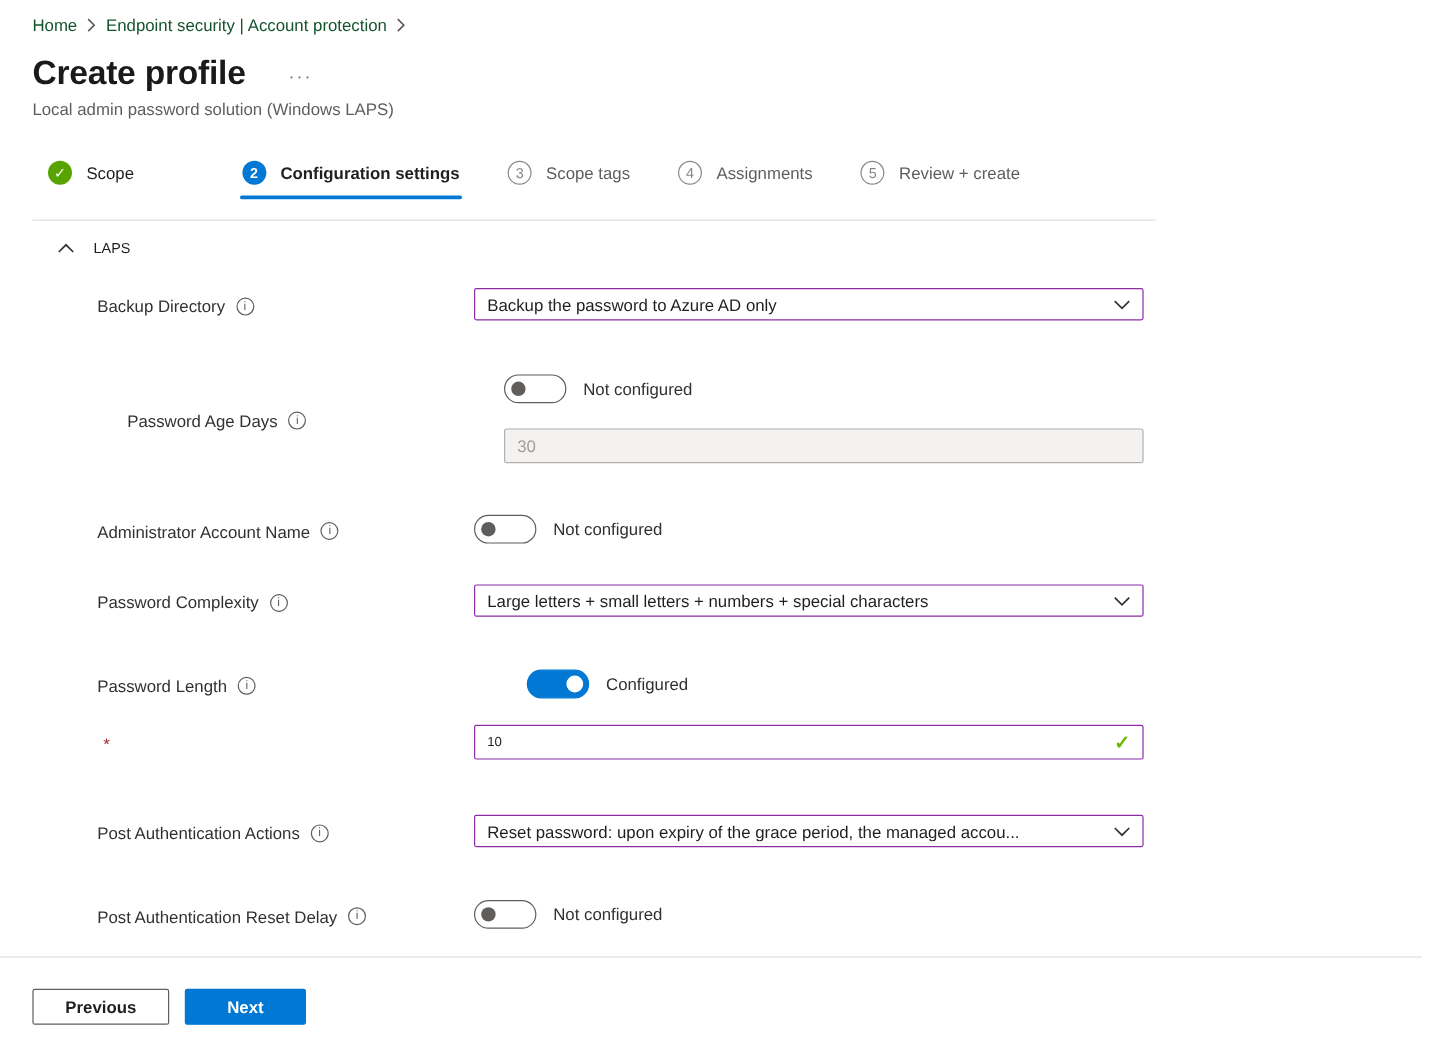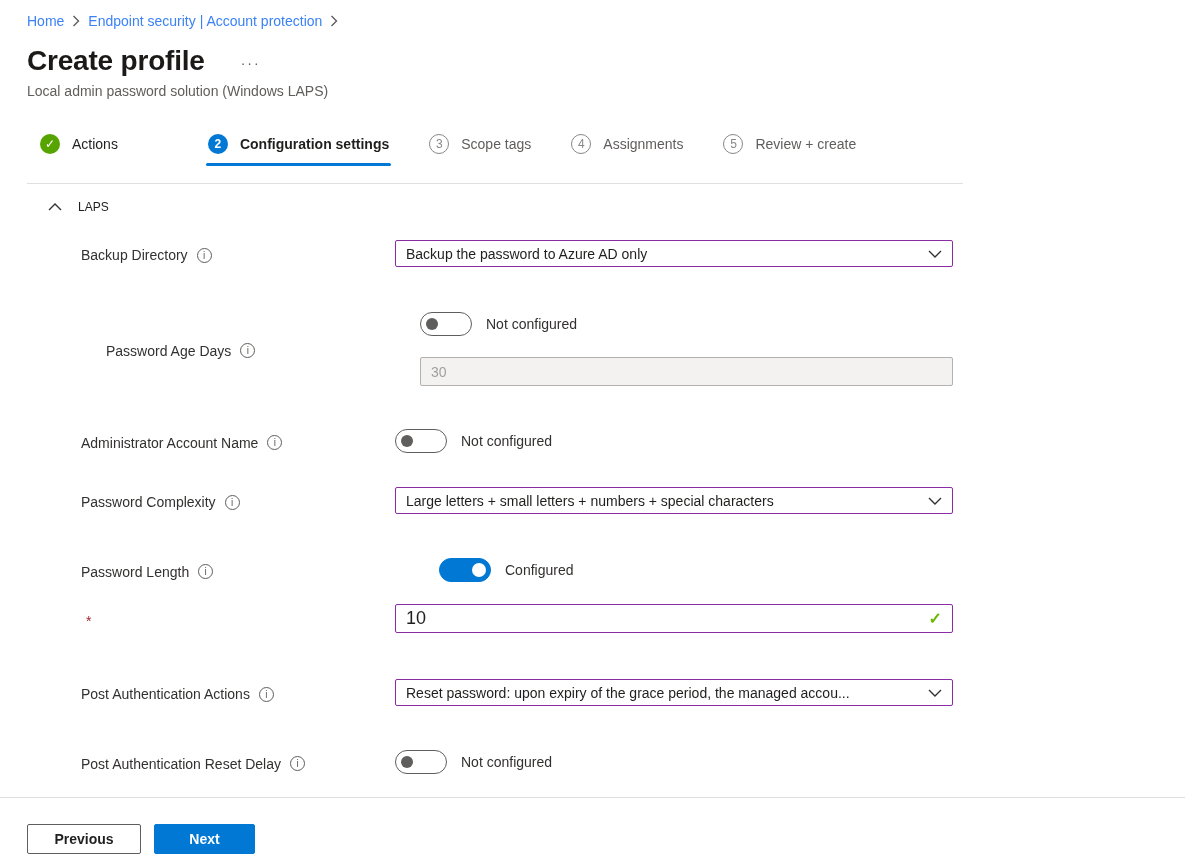--- a/index.html
+++ b/index.html
@@ -3,21 +3,21 @@
 <meta charset="utf-8">
 <style>
   * { margin:0; padding:0; box-sizing:border-box; }
   html,body { width:1201px; height:868px; background:#ffffff; overflow:hidden;
               font-family:"Liberation Sans", sans-serif; color:#323130; }
   .page { position:relative; width:1201px; height:868px; }
   .content { padding:10px 0 0 27px; }
 
   
   .breadcrumb { display:flex; align-items:center; gap:8px; font-size:14px; height:22px; }
-  .crumb-link { color:#3b82f6; cursor:pointer; text-decoration:none; }
+  .crumb-link { color:#14532d; cursor:pointer; text-decoration:none; }
   .crumb-sep { color:#605e5c; display:flex; align-items:center; }
 
   
   .title-row { display:flex; align-items:flex-end; gap:36px; margin-top:13px; }
   h1 { font-size:28px; font-weight:700; color:#1b1a19; letter-spacing:-0.2px; }
   .more-dots { color:#605e5c; font-size:14px; letter-spacing:2px; padding-bottom:6px; cursor:pointer; }
   .subtitle { font-size:14px; color:#605e5c; margin-top:6px; }
 
   
   .tabs { display:flex; align-items:center; gap:36px; margin-top:30px; height:30px; }
@@ -66,21 +66,21 @@
   .toggle.on .knob { position:absolute; right:4px; top:4px; width:14px; height:14px;
                      border-radius:50%; background:#fff; }
   .toggle-state { font-size:14px; color:#323130; margin-left:14px; }
 
   .text-input { width:100%; height:29px; border:1px solid #b3b0ad; border-radius:2px;
                 background:#f3f2f1; color:#a19f9d; font-size:14px; padding:0 10px;
                 font-family:"Liberation Sans", sans-serif; }
   .text-input::placeholder { color:#a19f9d; opacity:1; }
   .input-wrap { height:29px; border:1px solid #8a2da5; border-radius:2px; background:#fff;
                 display:flex; align-items:center; padding:0 10px; }
-  .input-wrap input { flex:1; border:none; outline:none; font-size:18px; color:#201f1e;
+  .input-wrap input { flex:1; border:none; outline:none; font-size:11px; color:#201f1e;
                       background:transparent; font-family:"Liberation Sans", sans-serif; }
   .valid-check { color:#6bb700; font-size:16px; font-weight:700; flex:0 0 auto; }
 
   .required-cell { width:314px; flex:0 0 314px; padding-left:5px; padding-top:5px; }
   .required-star { color:#a4262c; font-size:14px; }
 
   
   .mb-a { margin-bottom:45px; }
   .mb-b { margin-bottom:43px; }
   .mb-c { margin-bottom:34px; }
@@ -120,21 +120,21 @@
 
     <div class="title-row">
       <h1>Create profile</h1>
       <span class="more-dots">···</span>
     </div>
     <div class="subtitle">Local admin password solution (Windows LAPS)</div>
 
     <div class="tabs">
       <div class="tab completed">
         <span class="step-circle done">✓</span>
-        <span>Actions</span>
+        <span>Scope</span>
       </div>
       <div class="tab active">
         <span class="step-circle current">2</span>
         <span>Configuration settings</span>
         <span class="underline"></span>
       </div>
       <div class="tab">
         <span class="step-circle todo">3</span>
         <span>Scope tags</span>
       </div>

